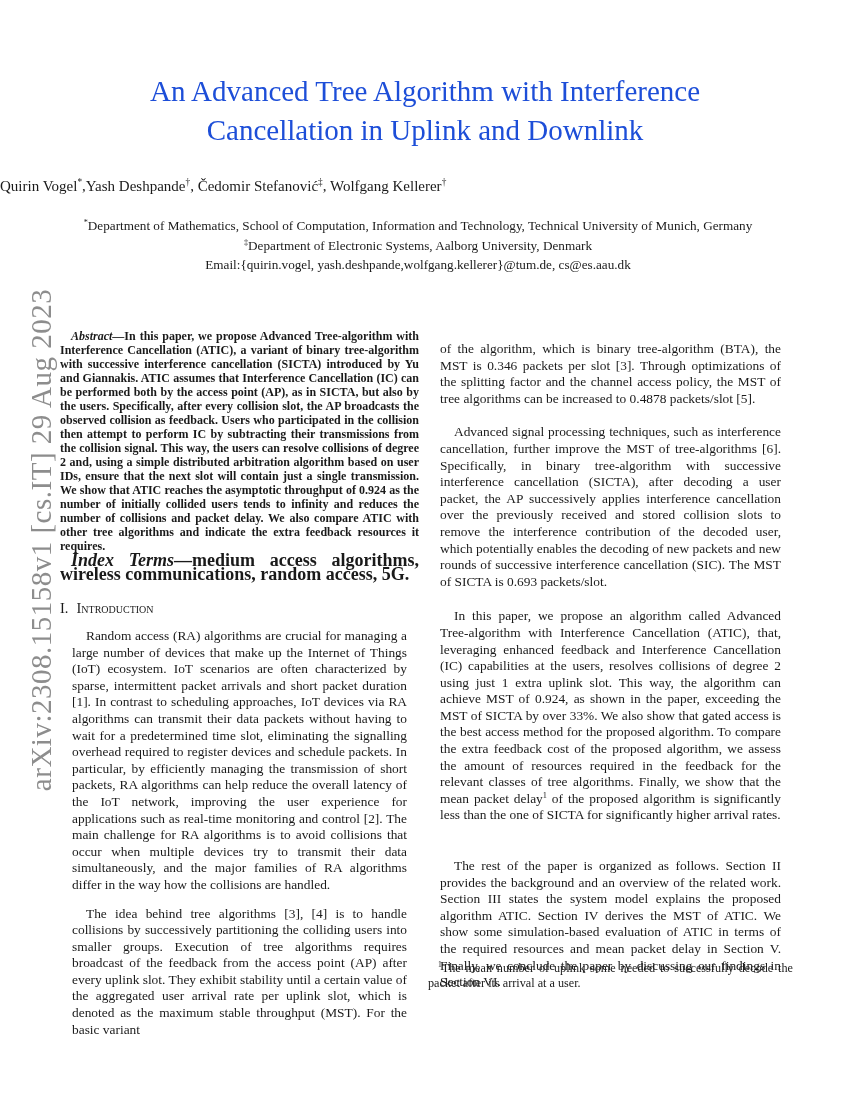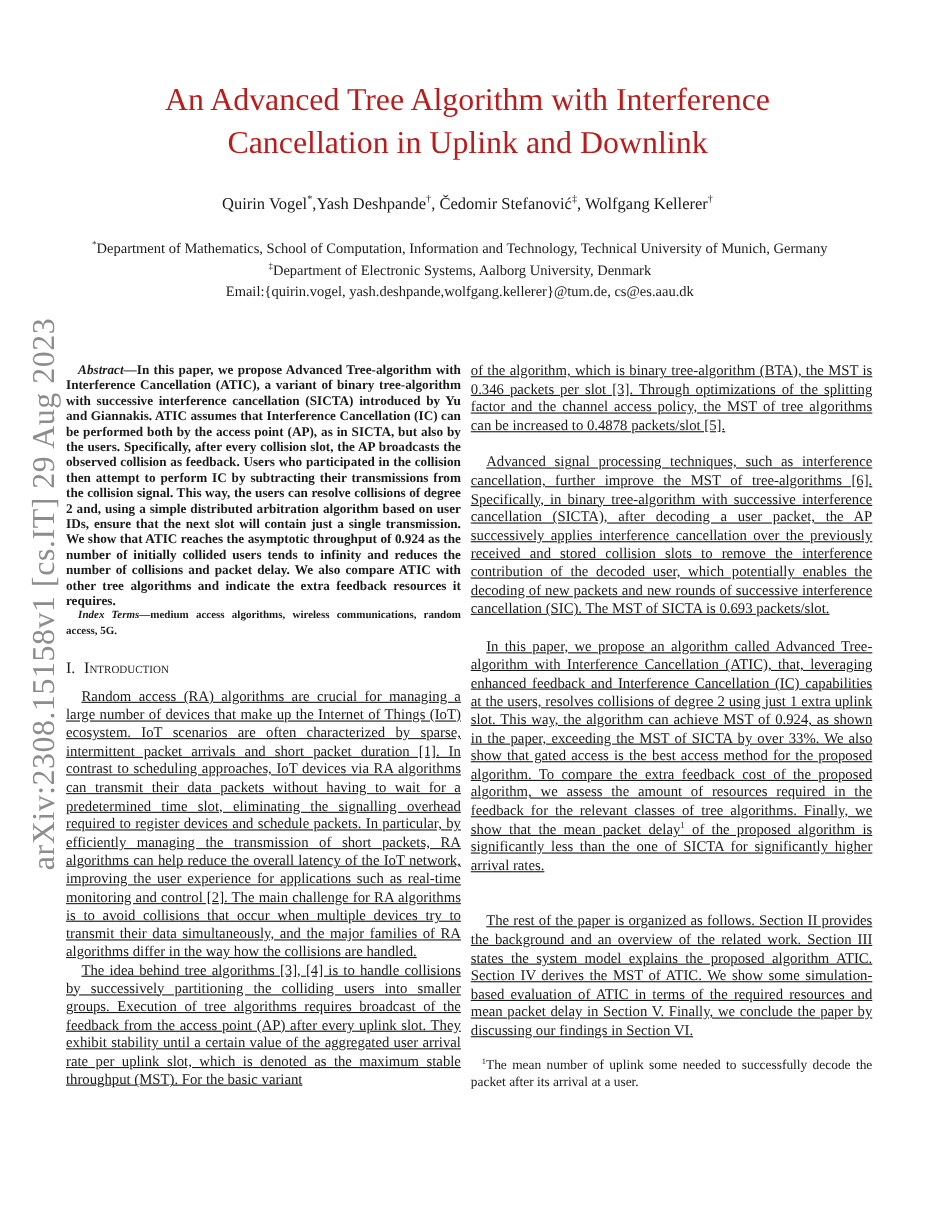--- a/index.html
+++ b/index.html
@@ -31,29 +31,28 @@
     position: absolute;
     top: 72px;
     left: 0;
     width: 850px;
     text-align: center;
   }
   .title {
     font-size: 29px;
     line-height: 39px;
     font-weight: normal;
-    color: #b91c1c;
+    color: #1d4ed8;
     margin: 0;
   }
   .authors {
     position: absolute;
     top: 178px;
     left: 0;
     width: 850px;
-    text-align: center;
     font-size: 15px;
     color: #1a1a1a;
   }
   .affils {
     position: absolute;
     top: 216px;
     left: 0;
     width: 836px;
     text-align: center;
     font-size: 13.2px;
@@ -75,42 +74,41 @@
     font-weight: bold;
     font-size: 12px;
     line-height: 14px;
     text-align: justify;
     text-indent: 11px;
     margin: 0;
   }
   .abs .lead, .idx .lead { font-style: italic; }
   .idx {
     font-weight: bold;
-    font-size: 10px;
+    font-size: 18px;
     line-height: 14px;
     text-align: justify;
     text-indent: 11px;
     margin: 0;
   }
   .section-h {
     font-size: 14.5px;
     line-height: 15px;
     font-weight: normal;
     font-variant: small-caps;
     text-align: left;
     margin: 20px 0 9px 0;
   }
   .sec-num { margin-right: 8px; font-variant: normal; }
   .bp {
     font-size: 13.4px;
     line-height: 16.6px;
     text-align: justify;
     text-indent: 14px;
-    margin: 0;
-    text-decoration: underline;
+    margin: 12px;
   }
   .noindent { text-indent: 0; }
   .sp1 { margin-top: 17px; }
   .sp2 { margin-top: 18px; }
   .sp3 { margin-top: 34px; }
   .footnote {
     position: absolute;
     left: 428px;
     top: 961px;
     width: 365px;

